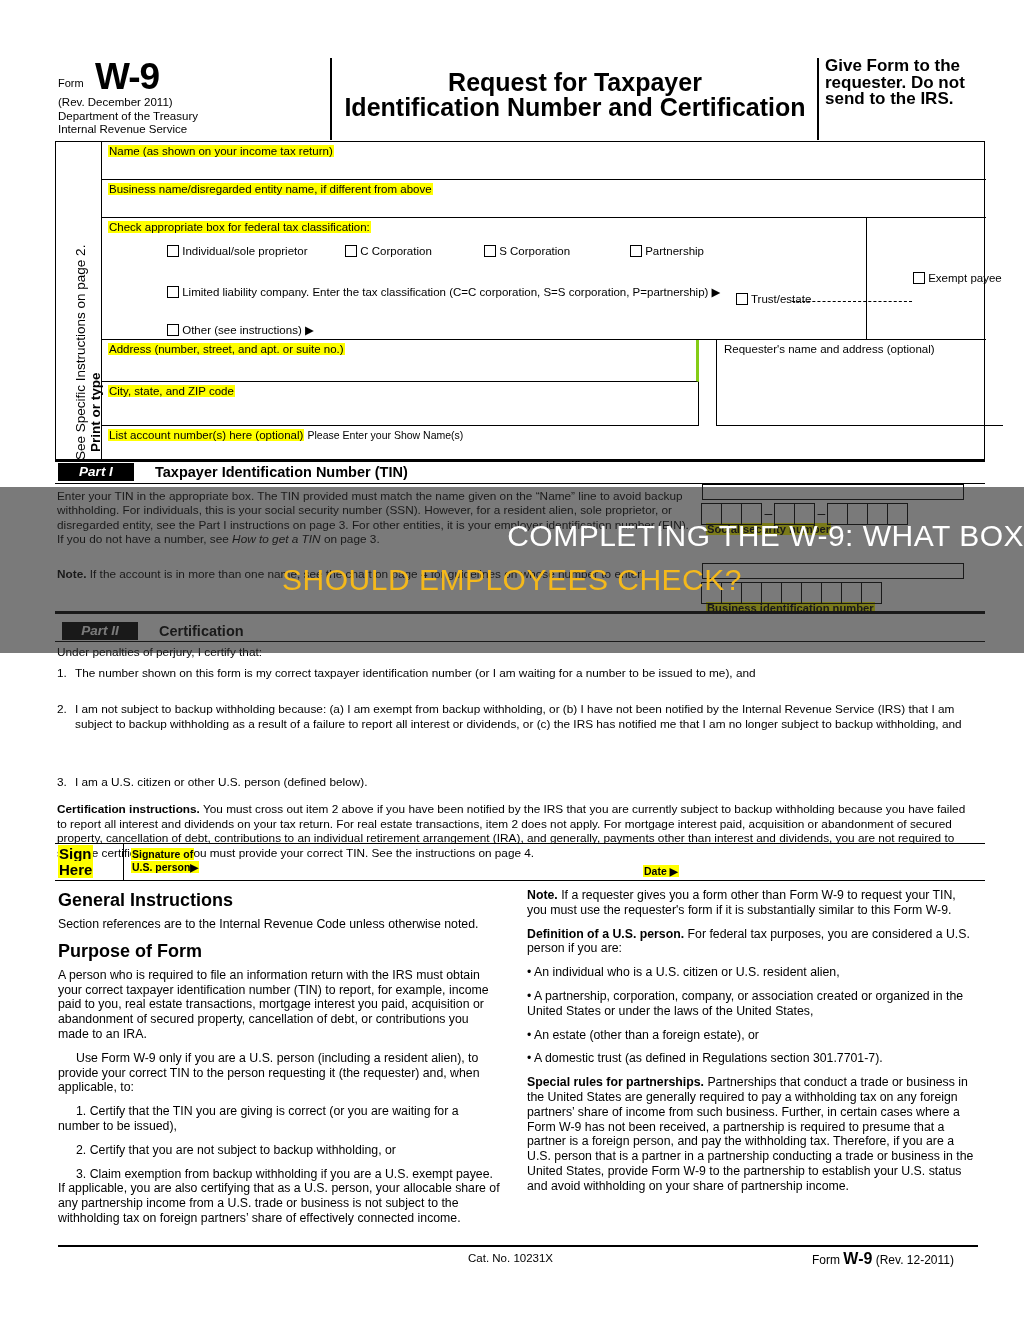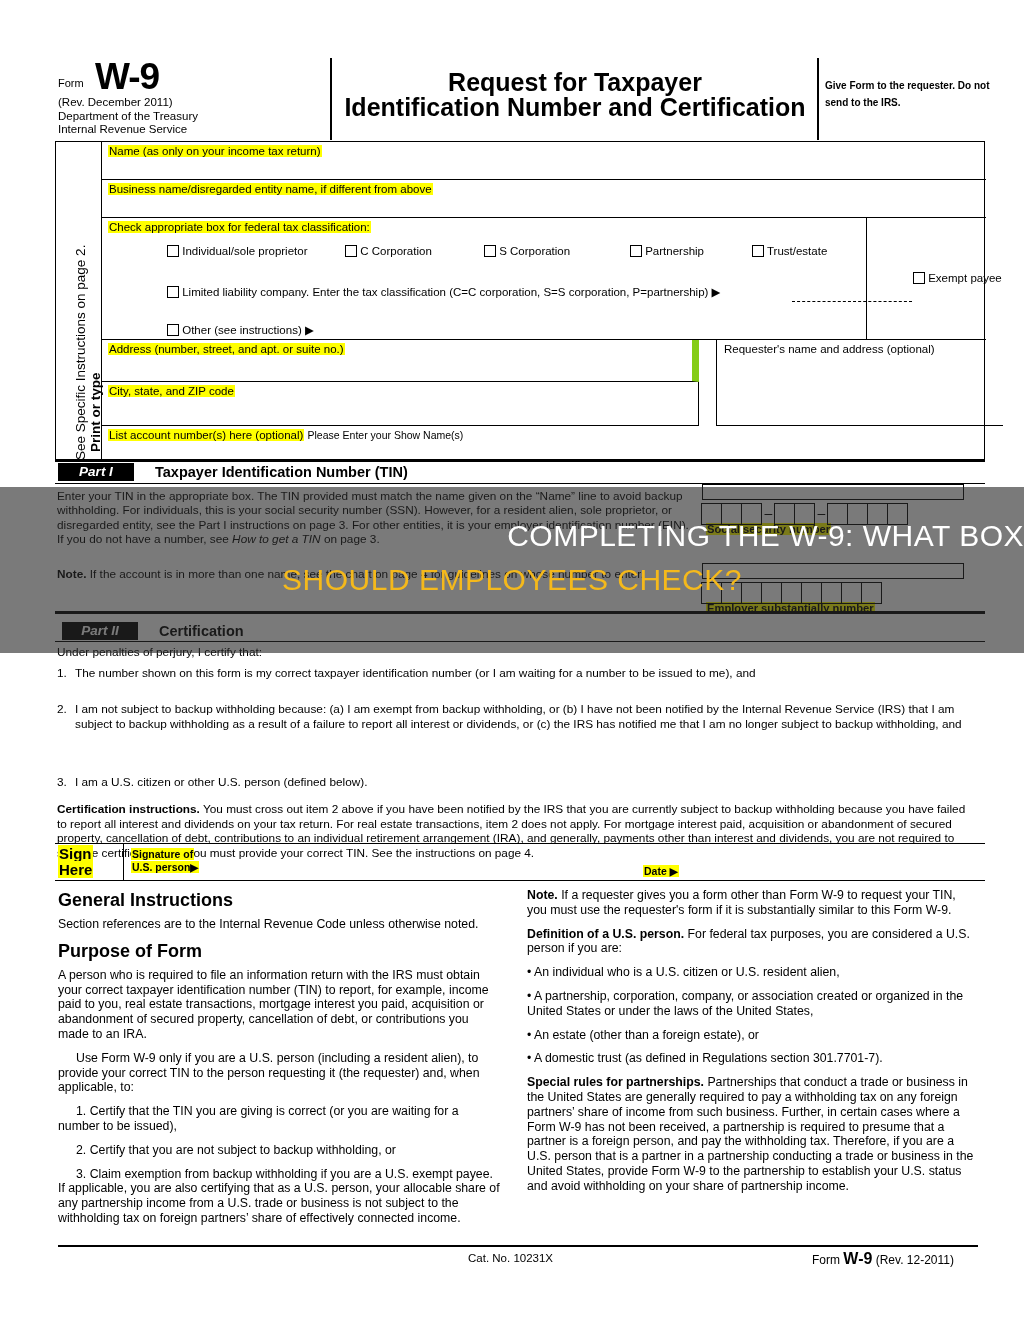--- a/index.html
+++ b/index.html
@@ -16,22 +16,22 @@
   .hdr-left { position: absolute; left: 0; top: 0; width: 275px; height: 82px; }
   .hdr-form-word { position: absolute; left: 3px; top: 19px; font-size: 11px; }
   .hdr-w9 { position: absolute; left: 40px; top: 0px; font-size: 37px; font-weight: bold;
             letter-spacing: -1px; line-height: 38px; }
   .hdr-rev { position: absolute; left: 3px; top: 38px; font-size: 11.5px; line-height: 13.5px; }
   .hdr-dept { position: absolute; left: 3px; top: 52px; font-size: 11.5px; line-height: 13.5px; }
   .hdr-irs { position: absolute; left: 3px; top: 65px; font-size: 11.5px; line-height: 13.5px; }
   .vline { position: absolute; width: 2px; background: #000; }
   .hdr-center { position: absolute; left: 280px; top: 0; width: 480px; text-align: center; }
   .hdr-title { font-size: 25px; font-weight: bold; line-height: 25px; padding-top: 12px; }
-  .hdr-right { position: absolute; left: 770px; top: 20px; width: 165px;
-               font-size: 10px; font-weight: bold; line-height: 16.5px; }
+  .hdr-right { position: absolute; left: 770px; top: 0; width: 165px;
+               font-size: 17px; font-weight: bold; line-height: 16.5px; }
 
   
   .formbox { position: absolute; left: 55px; top: 141px; width: 930px; height: 318px;
              border: 1.5px solid #000; border-bottom: none; }
   .sidecol { position: absolute; left: 0; top: 0; width: 46px; height: 100%;
              border-right: 1.5px solid #000; }
   .side-rot { position: absolute; transform-origin: 0 0; transform: rotate(-90deg);
               white-space: nowrap; font-size: 13.5px; }
   .side-a { left: 32px; top: 310px; font-weight: bold; }
   .side-b { left: 17px; top: 318px; }
@@ -143,36 +143,36 @@
   </div>
 
   <div class="formbox">
 
     <div class="sidecol">
       <div class="side-rot side-a">Print or type</div>
       <div class="side-rot side-b">See Specific Instructions on page 2.</div>
     </div>
 
     <div class="fl row-name">
-      <div class="fl-label"><span class="hl">Name (as only on your income tax return)</span></div>
+      <div class="fl-label"><span class="hl">Name (as shown on your income tax return)</span></div>
     </div>
 
     <div class="fl row-bus">
       <div class="fl-label"><span class="hl">Business name/disregarded entity name, if different from above</span></div>
     </div>
 
     <div class="fl row-cls">
       <div class="fl-label"><span class="hl">Check appropriate box for federal tax classification:</span></div>
 
       <div class="cbrow" style="left:0; top:27px; width:100%;">
         <span class="cbitem" style="left:65px;"><span class="cb"></span> <span>Individual/sole proprietor</span></span>
         <span class="cbitem" style="left:243px;"><span class="cb"></span> <span>C Corporation</span></span>
         <span class="cbitem" style="left:382px;text-align:right;"><span class="cb"></span> <span>S Corporation</span></span>
         <span class="cbitem" style="left:528px;"><span class="cb"></span> <span>Partnership</span></span>
-        <span class="cbitem" style="left:650px;"><span class="cb"></span> <span>Trust/estate</span></span>
+        <span class="cbitem" style="left:634px;margin-top:48px;"><span class="cb"></span> <span>Trust/estate</span></span>
       </div>
 
       <div class="cbrow" style="left:65px; top:67px; white-space:nowrap;">
         <span class="cb"></span>
         <span>Limited liability company. Enter the tax classification (C=C corporation, S=S corporation, P=partnership)</span>
         <span>▶</span>
       </div>
       <div class="dotline" style="left:690px; top:83px; width:120px;"></div>
 
       <div class="cbrow" style="left:65px; top:105px; white-space:nowrap;">
@@ -181,21 +181,21 @@
         <span>▶</span>
       </div>
     </div>
 
     <div class="exempt-div"></div>
     <div class="exempt-wrap">
       <span class="cb"></span>
       <span>Exempt payee</span>
     </div>
 
-    <div class="fl row-addr" style="border-right:7px solid #84cc16;">
+    <div class="fl row-addr" style="border-right:3px solid #84cc16;">
       <div class="fl-label"><span class="hl">Address (number, street, and apt. or suite no.)</span></div>
     </div>
 
     <div class="fl row-city" style="border-right:1px solid #000;">
       <div class="fl-label"><span class="hl">City, state, and ZIP code</span></div>
     </div>
 
     <div class="req-box">
       <div class="req-label">Requester's name and address (optional)</div>
     </div>
@@ -233,21 +233,21 @@
     <div class="cell"></div>
     <div class="cell"></div>
     <div class="dash">–</div>
     <div class="cell"></div>
     <div class="cell"></div>
     <div class="cell"></div>
     <div class="cell"></div>
   </div>
 
   <div class="tinbox" style="top:563px; height:16px;">
-    <div class="tin-label"><span class="hl">Employer substantially number</span></div>
+    <div class="tin-label"><span class="hl">Business identification number</span></div>
   </div>
   <div class="cells" style="left:702px; top:582px;">
     <div class="cell"></div>
     <div class="cell"></div>
     <div class="cell"></div>
     <div class="cell"></div>
     <div class="cell"></div>
     <div class="cell"></div>
     <div class="cell"></div>
     <div class="cell"></div>

